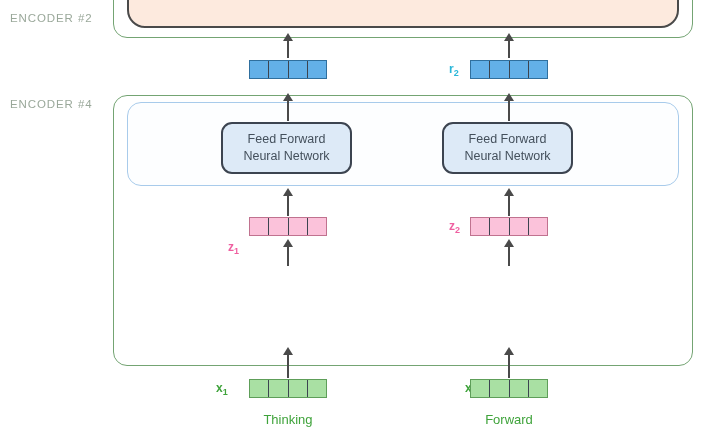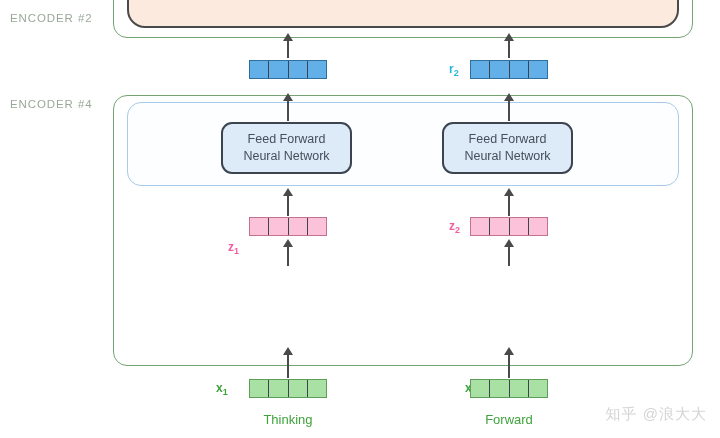--- a/index.html
+++ b/index.html
@@ -341,15 +341,14 @@
   </div>
   <div id="arrow-x1-sa" class="arrow">
     <div class="head"></div>
       <div class="shaft"></div>
   </div>
   <div id="arrow-x2-sa" class="arrow">
     <div class="head"></div>
       <div class="shaft"></div>
   </div>
 
-  <div id="watermark">知乎 @浪大大</div>
 
 </div>
 
 </body></html>

